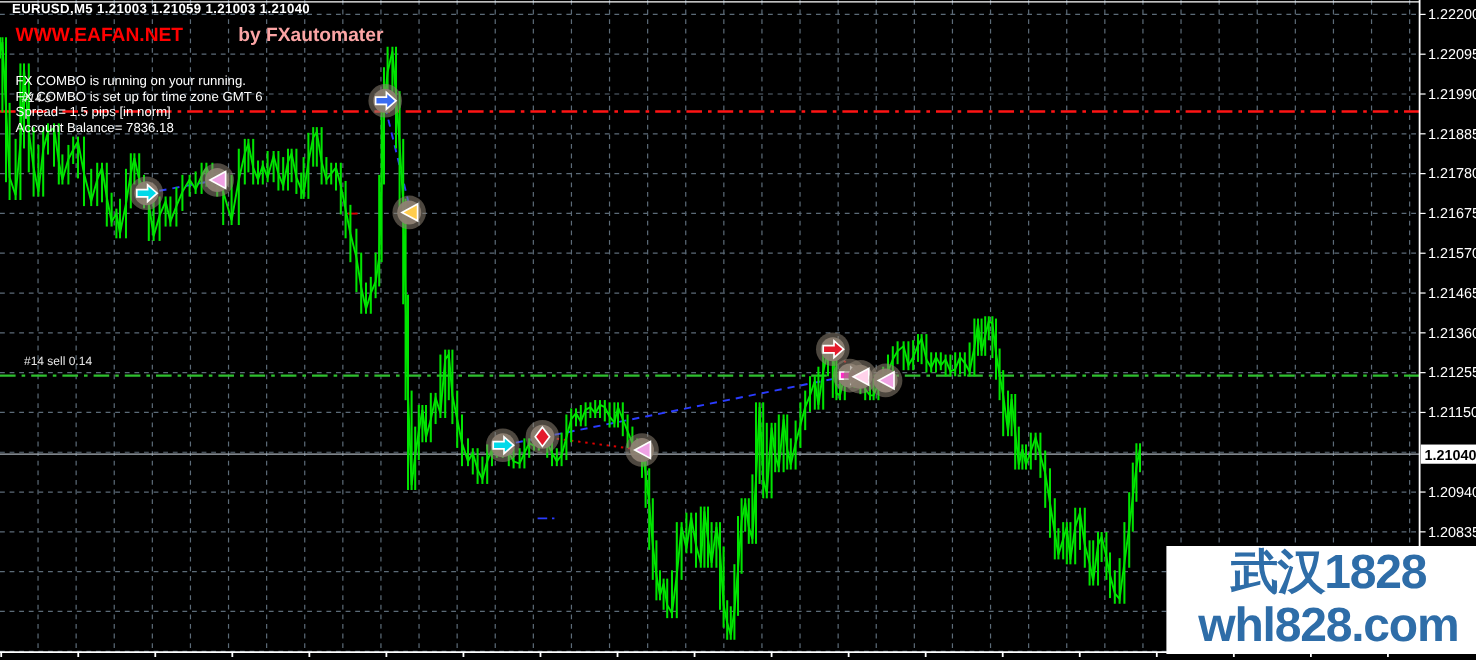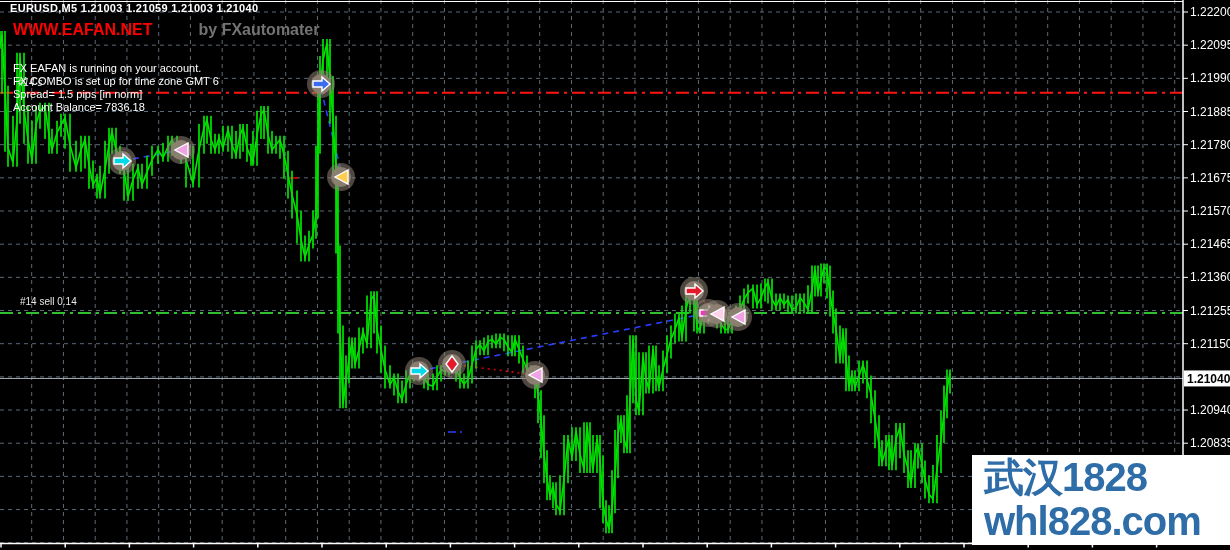--- a/index.html
+++ b/index.html
@@ -3,28 +3,28 @@
 <meta charset="utf-8">
 <style>
   html,body{margin:0;padding:0;background:#000;}
   #page{position:relative;width:1230px;height:550px;background:#000;overflow:hidden;
         font-family:"Liberation Sans",sans-serif;}
   #chart-svg{position:absolute;left:0;top:0;z-index:1;}
   .ovl{position:absolute;z-index:2;white-space:nowrap;}
   #ohlc-line{left:10px;top:2px;color:#ffffff;font-size:11px;font-weight:bold;letter-spacing:.3px;}
   #brand-line{left:13px;top:21px;font-size:16px;font-weight:bold;}
   #brand-name{color:#ff0000;text-align:right;}
-  #brand-by{color:#737373;margin-left:46px;}
+  #brand-by{color:#fca5a5;margin-left:46px;}
   #copyright-line{left:13px;top:40px;color:#8f8f8f;font-size:16px;font-weight:bold;}
   #status-block{left:13px;top:62px;color:#ffffff;font-size:11px;line-height:13px;}
   #sl-line-label{left:18px;top:77px;color:#e8e8e8;font-size:10px;font-style:italic;}
   #open-trade-label{left:20px;top:296px;color:#e8e8e8;font-size:10px;}
   #watermark{left:972px;top:455px;width:258px;height:90px;z-index:3;
              padding:0 0 0 12px;box-sizing:border-box;font-weight:bold;
-             letter-spacing:-1px;line-height:44px;font-size:40px;}
+             letter-spacing:-1px;line-height:44px;font-size:40px;text-align:center;}
   #watermark div{height:44px;}
 </style>
 </head>
 <body>
 
 <div id="page">
   <svg id="chart-svg" width="1230" height="550">
       <line x1="0" y1="12" x2="1183" y2="12" stroke="#5c6b78" stroke-width="1" stroke-dasharray="4,4"></line>
       <line x1="0" y1="45.17" x2="1183" y2="45.17" stroke="#5c6b78" stroke-width="1" stroke-dasharray="4,4"></line>
       <line x1="0" y1="78.34" x2="1183" y2="78.34" stroke="#5c6b78" stroke-width="1" stroke-dasharray="4,4"></line>
@@ -429,21 +429,21 @@
     </svg>
 
   <div class="ovl" id="ohlc-line">EURUSD,M5  1.21003 1.21059 1.21003 1.21040</div>
 
   <div class="ovl" id="brand-line">
     <span id="brand-name">WWW.EAFAN.NET</span><span id="brand-by">by FXautomater</span>
   </div>
 
 
   <div class="ovl" id="status-block">
-      <div>FX EAFAN is running on your account.</div>
+      <div>FX COMBO is running on your running.</div>
       <div>FX COMBO is set up for time zone GMT 6</div>
       <div>Spread= 1.5 pips [in norm]</div>
       <div>Account Balance= 7836.18</div>
     </div>
 
   <div class="ovl" id="sl-line-label">#14 s</div>
 
   <div class="ovl" id="open-trade-label">#14 sell 0.14</div>
 
   <div class="ovl" id="watermark" style="background: rgb(255, 255, 255); color: rgb(46, 109, 168);">

